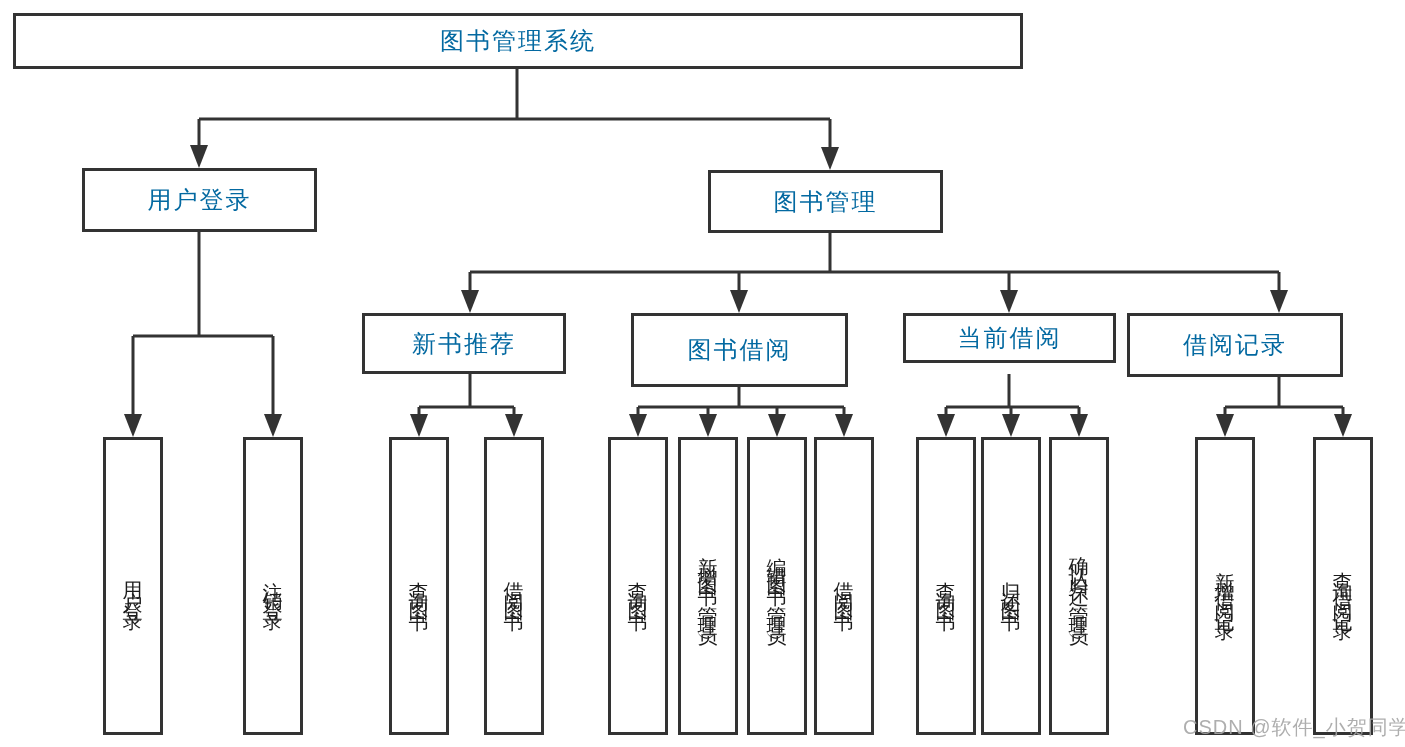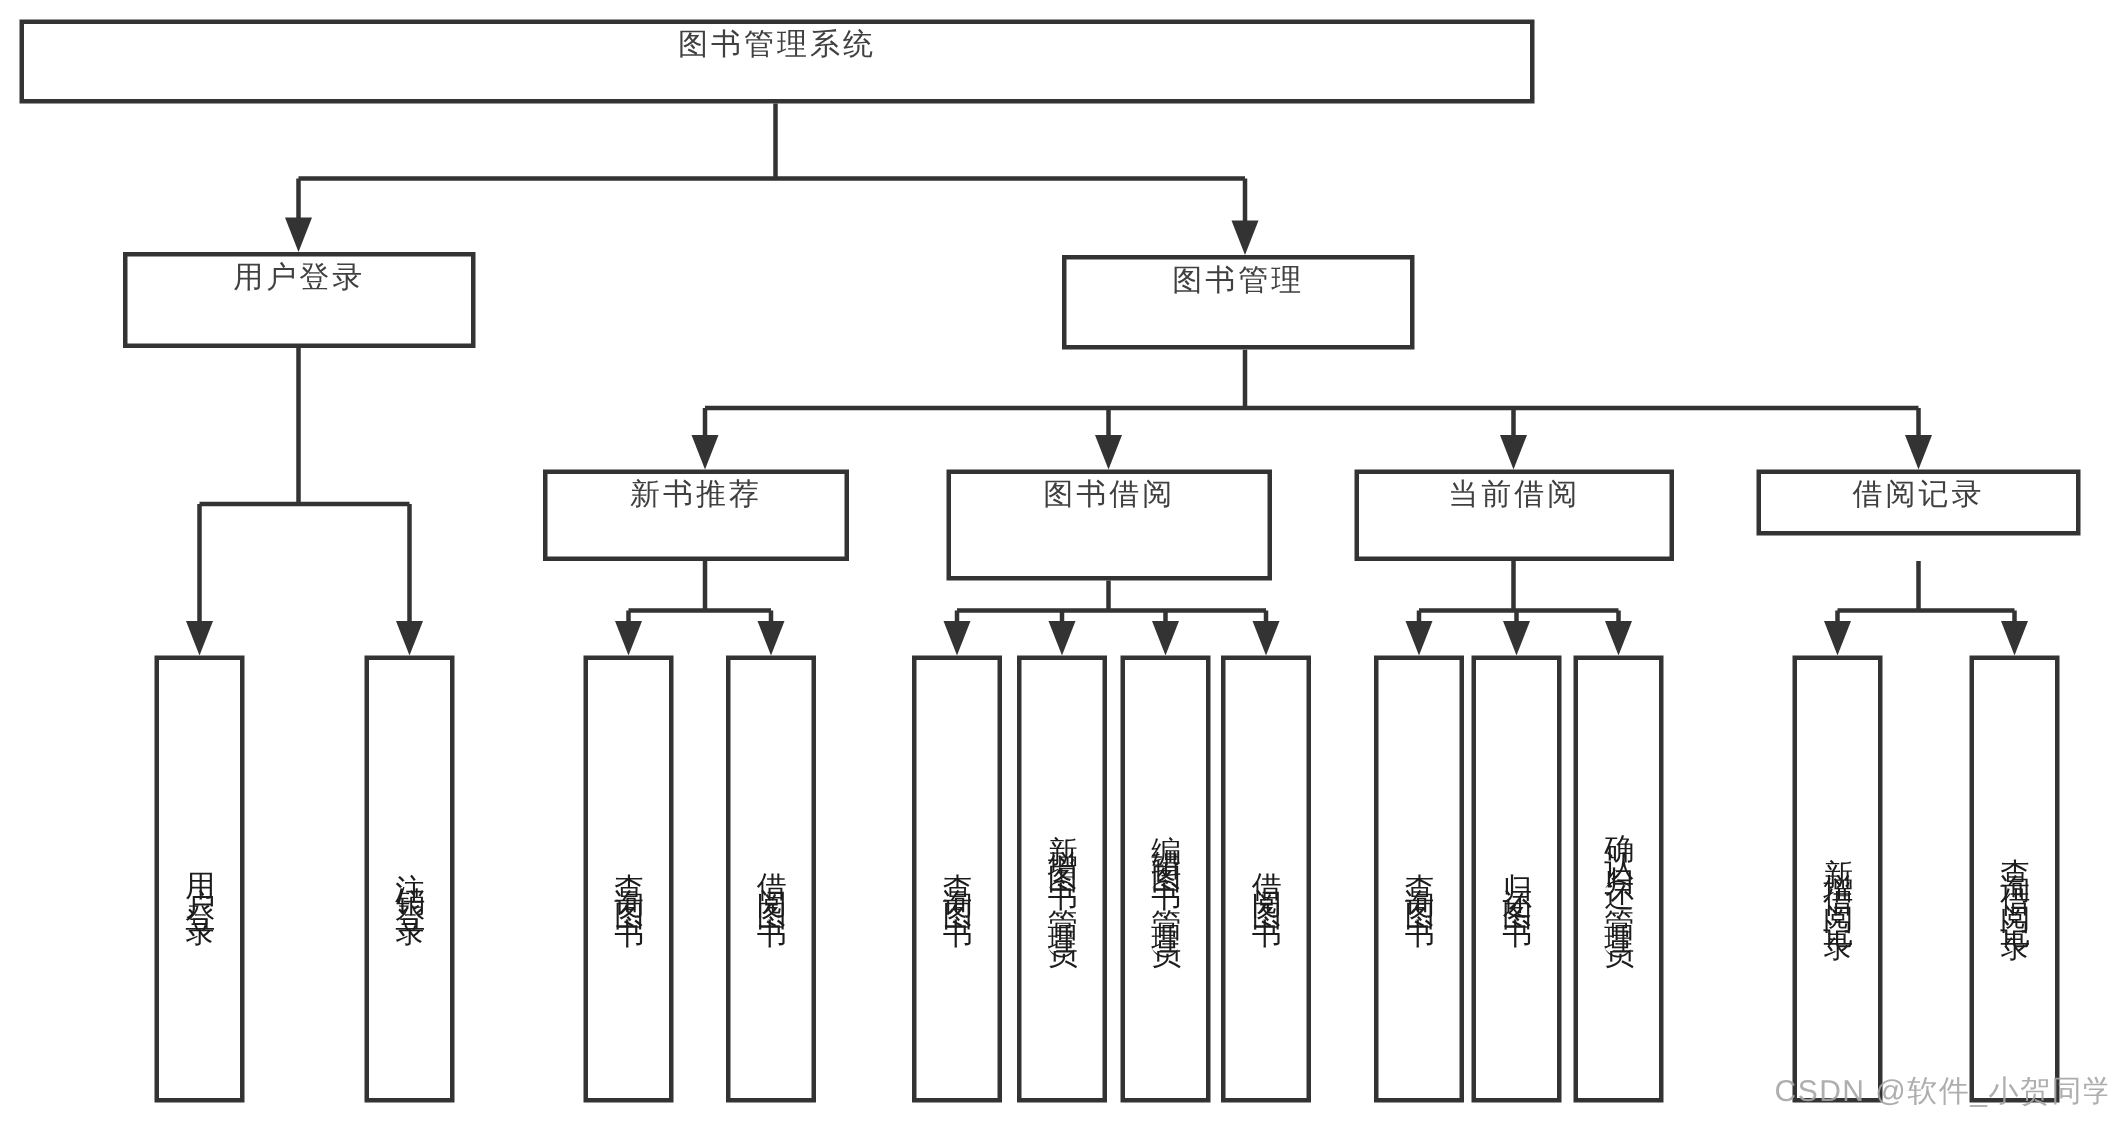--- a/index.html
+++ b/index.html
@@ -3,22 +3,22 @@
 <meta charset="utf-8">
 <style>
   html,body{margin:0;padding:0;background:#ffffff;}
   .canvas{
     position:relative;width:1405px;height:747px;background:#ffffff;overflow:hidden;
     font-family:"Liberation Sans","DejaVu Sans",sans-serif;
   }
   .connectors{position:absolute;left:0;top:0;width:1405px;height:747px;}
   .hbox{
     position:absolute;box-sizing:border-box;background:#ffffff;
-    border:3px solid #333333;display:flex;justify-content:center;
-    font-size:20px;letter-spacing:2px;color:#404040;z-index:2;
+    border:3px solid #333333;display:flex;align-items:center;justify-content:center;
+    font-size:24px;letter-spacing:2px;color:#0369a1;z-index:2;
   }
   .vbox{
     position:absolute;box-sizing:border-box;background:#ffffff;
     border:3px solid #333333;display:flex;align-items:center;justify-content:center;
     z-index:2;top:437px;width:60px;height:298px;
   }
   .vtext{
     writing-mode:vertical-rl;text-orientation:mixed;line-height:1;
     font-size:20px;letter-spacing:10px;color:#1c1c1c;white-space:nowrap;
   }
@@ -73,24 +73,24 @@
   <div class="hbox" style="left:708px;top:170px;width:235px;height:63px">
     <span>图书管理</span>
   </div>
 
   <div class="hbox" style="left:362px;top:313px;width:204px;height:61px">
     <span>新书推荐</span>
   </div>
   <div class="hbox" style="left:631px;top:313px;width:217px;height:74px">
     <span>图书借阅</span>
   </div>
-  <div class="hbox" style="left:903px;top:313px;width:213px;height:61px">
+  <div class="hbox" style="left:903px;top:313px;width:213px;height:50px">
     <span>当前借阅</span>
   </div>
-  <div class="hbox" style="left:1171px;top:313px;width:216px;height:44px">
+  <div class="hbox" style="left:1127px;top:313px;width:216px;height:64px">
     <span>借阅记录</span>
   </div>
 
   <div class="vbox" style="left:103px">
     <span class="vtext">用户登录</span>
   </div>
   <div class="vbox" style="left:243px">
     <span class="vtext">注销登录</span>
   </div>
 

